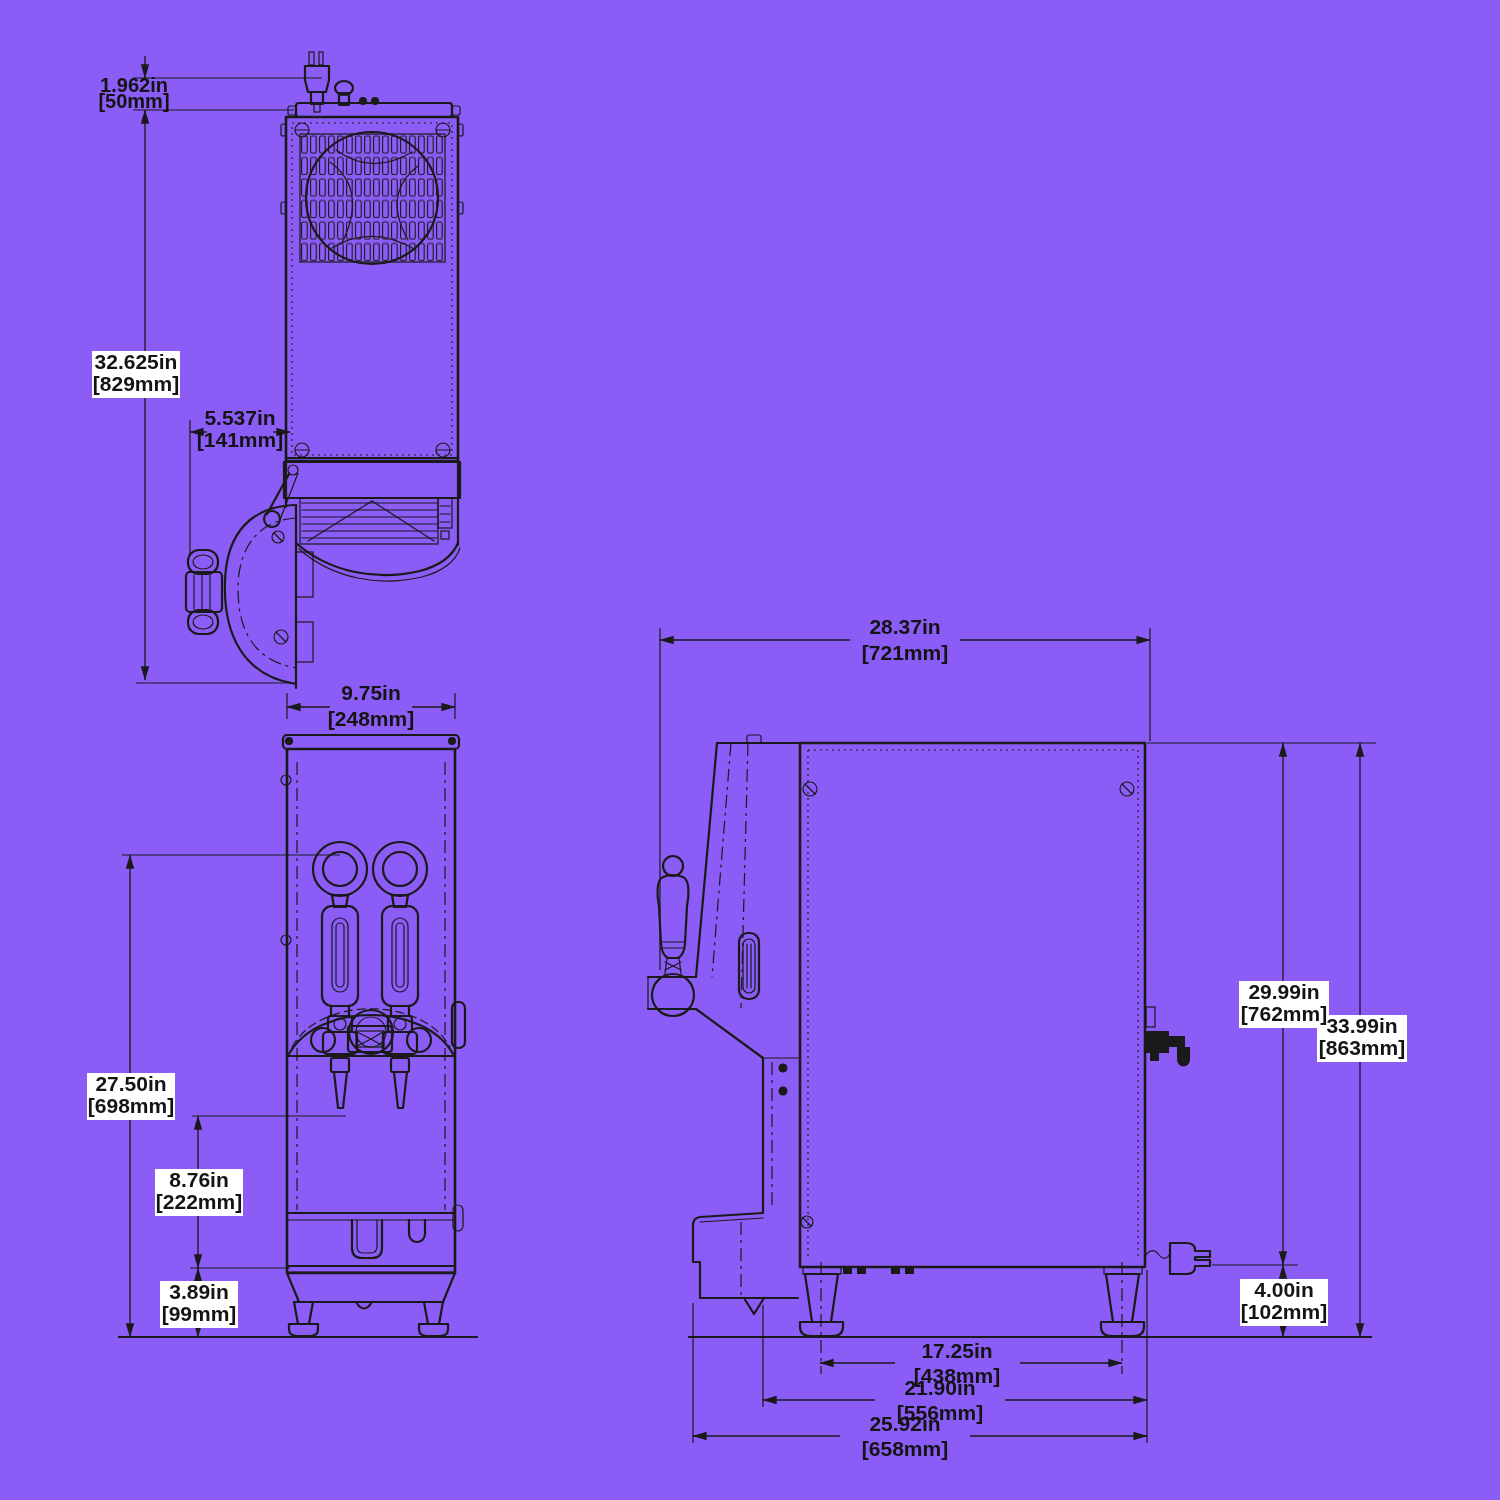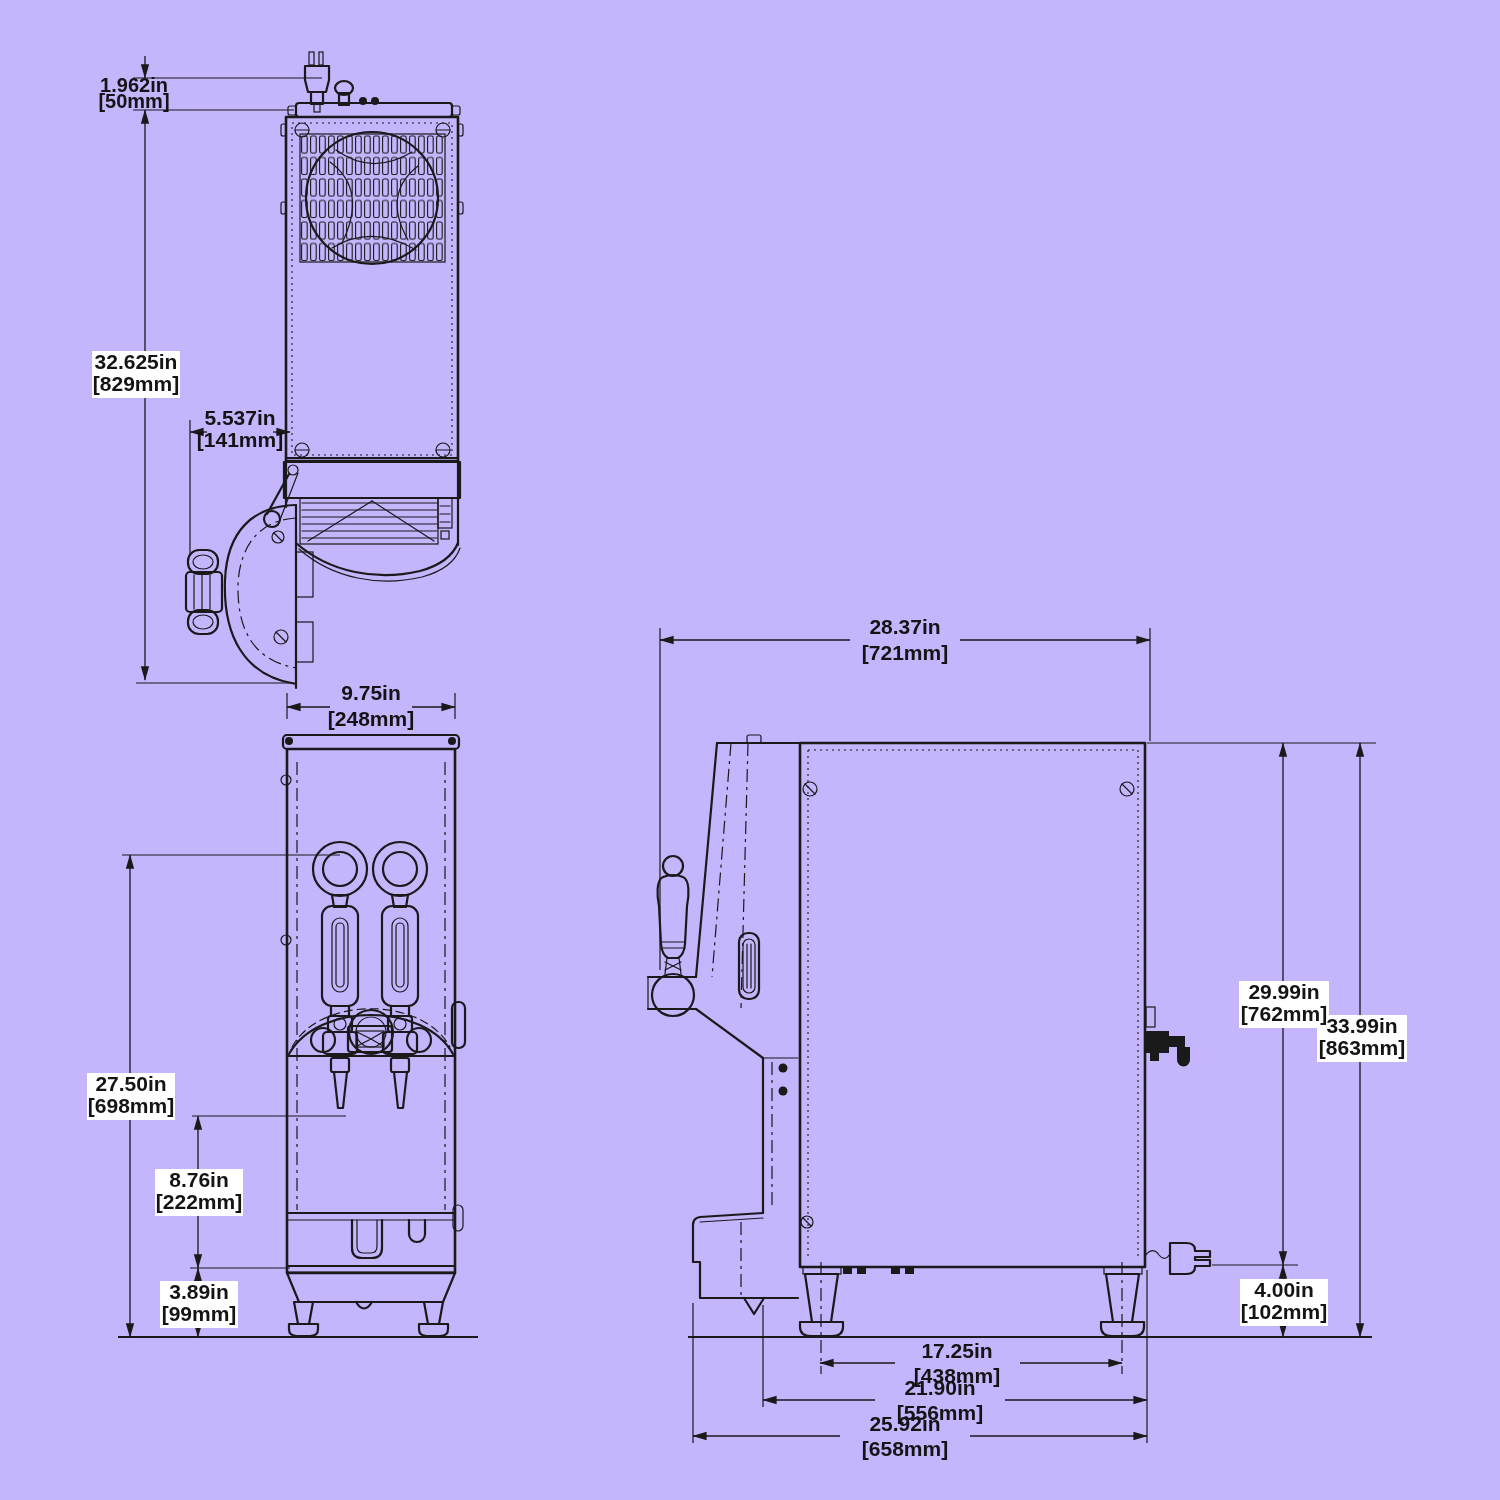--- a/index.html
+++ b/index.html
@@ -1,16 +1,16 @@
 <!DOCTYPE html>
 <html><head>
 <meta charset="utf-8">
 <style>
   html,body{margin:0;padding:0;background:#ffffff;}
-  .stage{width:1500px;height:1500px;position:relative;background:#c4b5fd;}
+  .stage{width:1500px;height:1500px;position:relative;background:#8b5cf6;}
   svg{display:block}
   .obj{stroke:#1a1a1a;fill:none;stroke-width:2.2;stroke-linecap:round;stroke-linejoin:round}
   .obj-heavy{stroke:#1a1a1a;fill:none;stroke-width:2.6;stroke-linejoin:round}
   .thin{stroke:#1a1a1a;fill:none;stroke-width:1.2;stroke-linecap:round}
   .dashdot{stroke:#1a1a1a;fill:none;stroke-width:1.2;stroke-dasharray:13 5 3 5}
   .dotted{stroke:#1a1a1a;fill:none;stroke-width:1.1;stroke-dasharray:2 4}
   .dim{stroke:#1a1a1a;fill:none;stroke-width:1.3}
   .ext{stroke:#1a1a1a;fill:none;stroke-width:1.2}
   .ground{stroke:#1a1a1a;fill:none;stroke-width:1.9}
   .fill-dark{fill:#1a1a1a;stroke:none}

